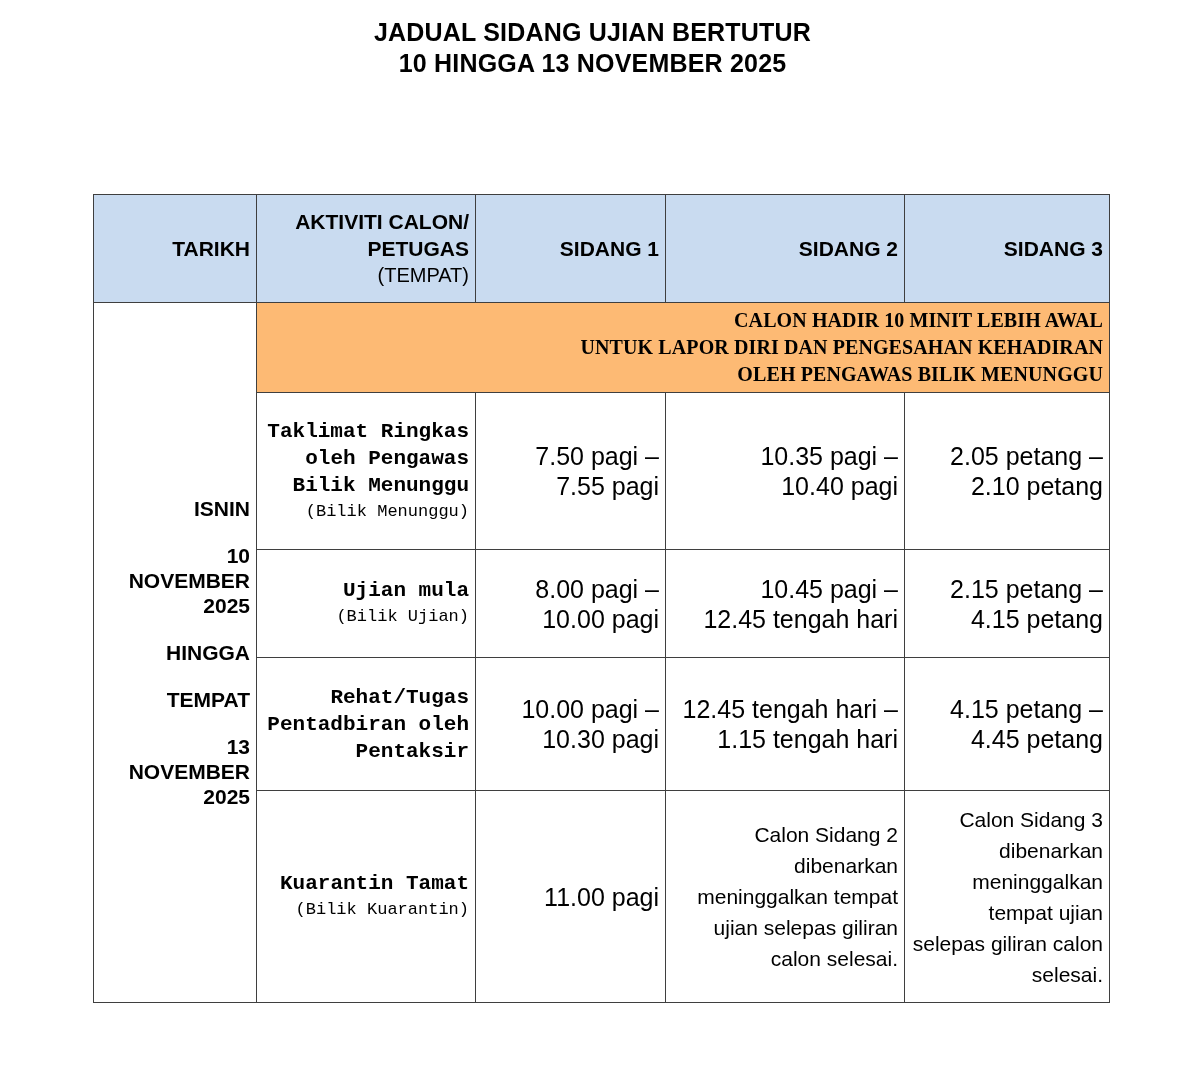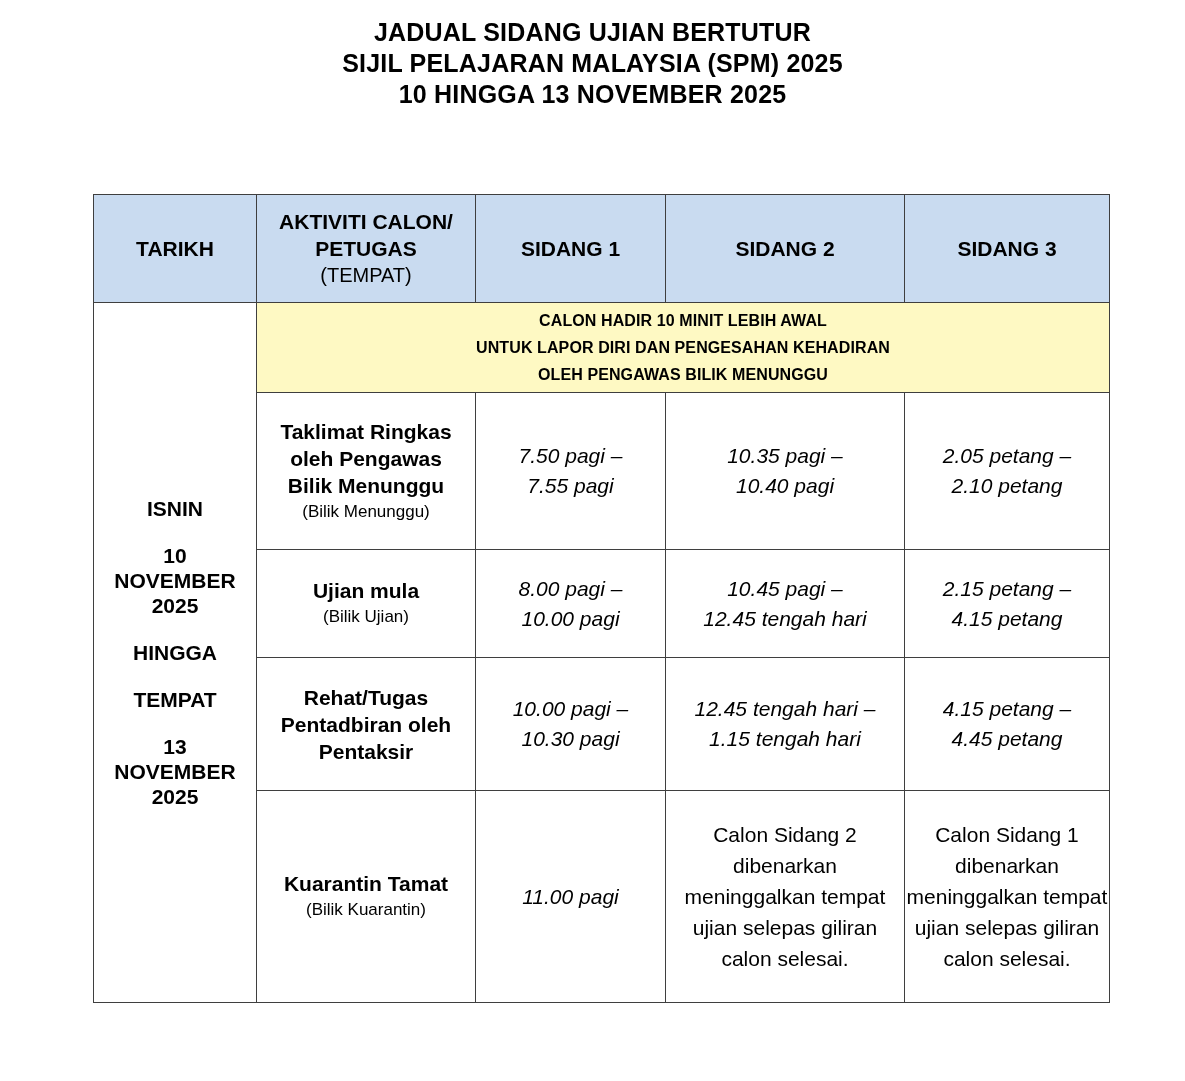--- a/index.html
+++ b/index.html
@@ -38,23 +38,23 @@
     width: 1016px;
   }
   table.schedule {
     border-collapse: collapse;
     table-layout: fixed;
     width: 1016px;
     background: #ffffff;
   }
   table.schedule td, table.schedule th {
     border: 1.5px solid #3f3f3f;
-    padding: 4px 0;
+    padding: 4px 6px;
     vertical-align: middle;
-    text-align: center;
+    text-align: right;
     box-sizing: border-box;
   }
 
   
   col.c-tarikh  { width: 163px; }
   col.c-akt     { width: 219px; }
   col.c-s1      { width: 190px; }
   col.c-s2      { width: 239px; }
   col.c-s3      { width: 205px; }
 
@@ -66,57 +66,58 @@
     font-weight: bold;
     line-height: 27px;
   }
   .sub-plain {
     font-weight: normal;
     font-size: 20px;
   }
 
   
   td.banner {
-    background: #fef9c3;
-    font-size: 16px;
+    background: #fdba74;
+    font-size: 20px;
     font-weight: bold;
     line-height: 27px;
     height: 85px;
     letter-spacing: 0.1px;
+    font-family: Liberation Serif, serif;
   }
 
   
   td.date-cell {
     font-size: 21px;
     font-weight: bold;
     line-height: 25px;
     background: #ffffff;
   }
   .date-seg { display: block; }
   .date-gap { display: block; height: 22px; }
 
   
   td.activity {
     font-size: 21px;
     font-weight: bold;
     line-height: 27px;
+    font-family: Liberation Mono, monospace;
   }
   td.activity .place {
     display: block;
     font-weight: normal;
     font-size: 17px;
     line-height: 26px;
   }
 
   
   td.time {
-    font-size: 21px;
+    font-size: 25px;
     font-weight: normal;
     line-height: 30px;
-    font-style: italic;
   }
   td.time .t-line { display: block; }
 
   
   td.note {
     font-size: 21px;
     font-weight: normal;
     line-height: 31px;
   }
 
@@ -124,21 +125,20 @@
   tr.r1 td { height: 157px; }
   tr.r2 td { height: 108px; }
   tr.r3 td { height: 133px; }
   tr.r4 td { height: 212px; }
 </style>
 </head>
 <body>
 
 <div class="title-block">
   <div class="title-line">JADUAL SIDANG UJIAN BERTUTUR</div>
-  <div class="title-line">SIJIL PELAJARAN MALAYSIA (SPM) 2025</div>
   <div class="title-line">10 HINGGA 13 NOVEMBER 2025</div>
 </div>
 
 <div class="table-wrap">
   <table class="schedule">
     <colgroup>
       <col class="c-tarikh">
       <col class="c-akt">
       <col class="c-s1">
       <col class="c-s2">
@@ -251,18 +251,18 @@
 
     <tr class="r4">
       <td class="activity">
         <div>Kuarantin Tamat</div>
         <span class="place">(Bilik Kuarantin)</span>
       </td>
       <td class="time">
         <span class="t-line">11.00 pagi</span>
       </td>
       <td class="note">Calon Sidang 2 dibenarkan meninggalkan tempat ujian selepas giliran calon selesai.</td>
-      <td class="note">Calon Sidang 1 dibenarkan meninggalkan tempat ujian selepas giliran calon selesai.</td>
+      <td class="note">Calon Sidang 3 dibenarkan meninggalkan tempat ujian selepas giliran calon selesai.</td>
     </tr>
 
   </tbody>
     </table>
 </div>
 
 </body></html>

